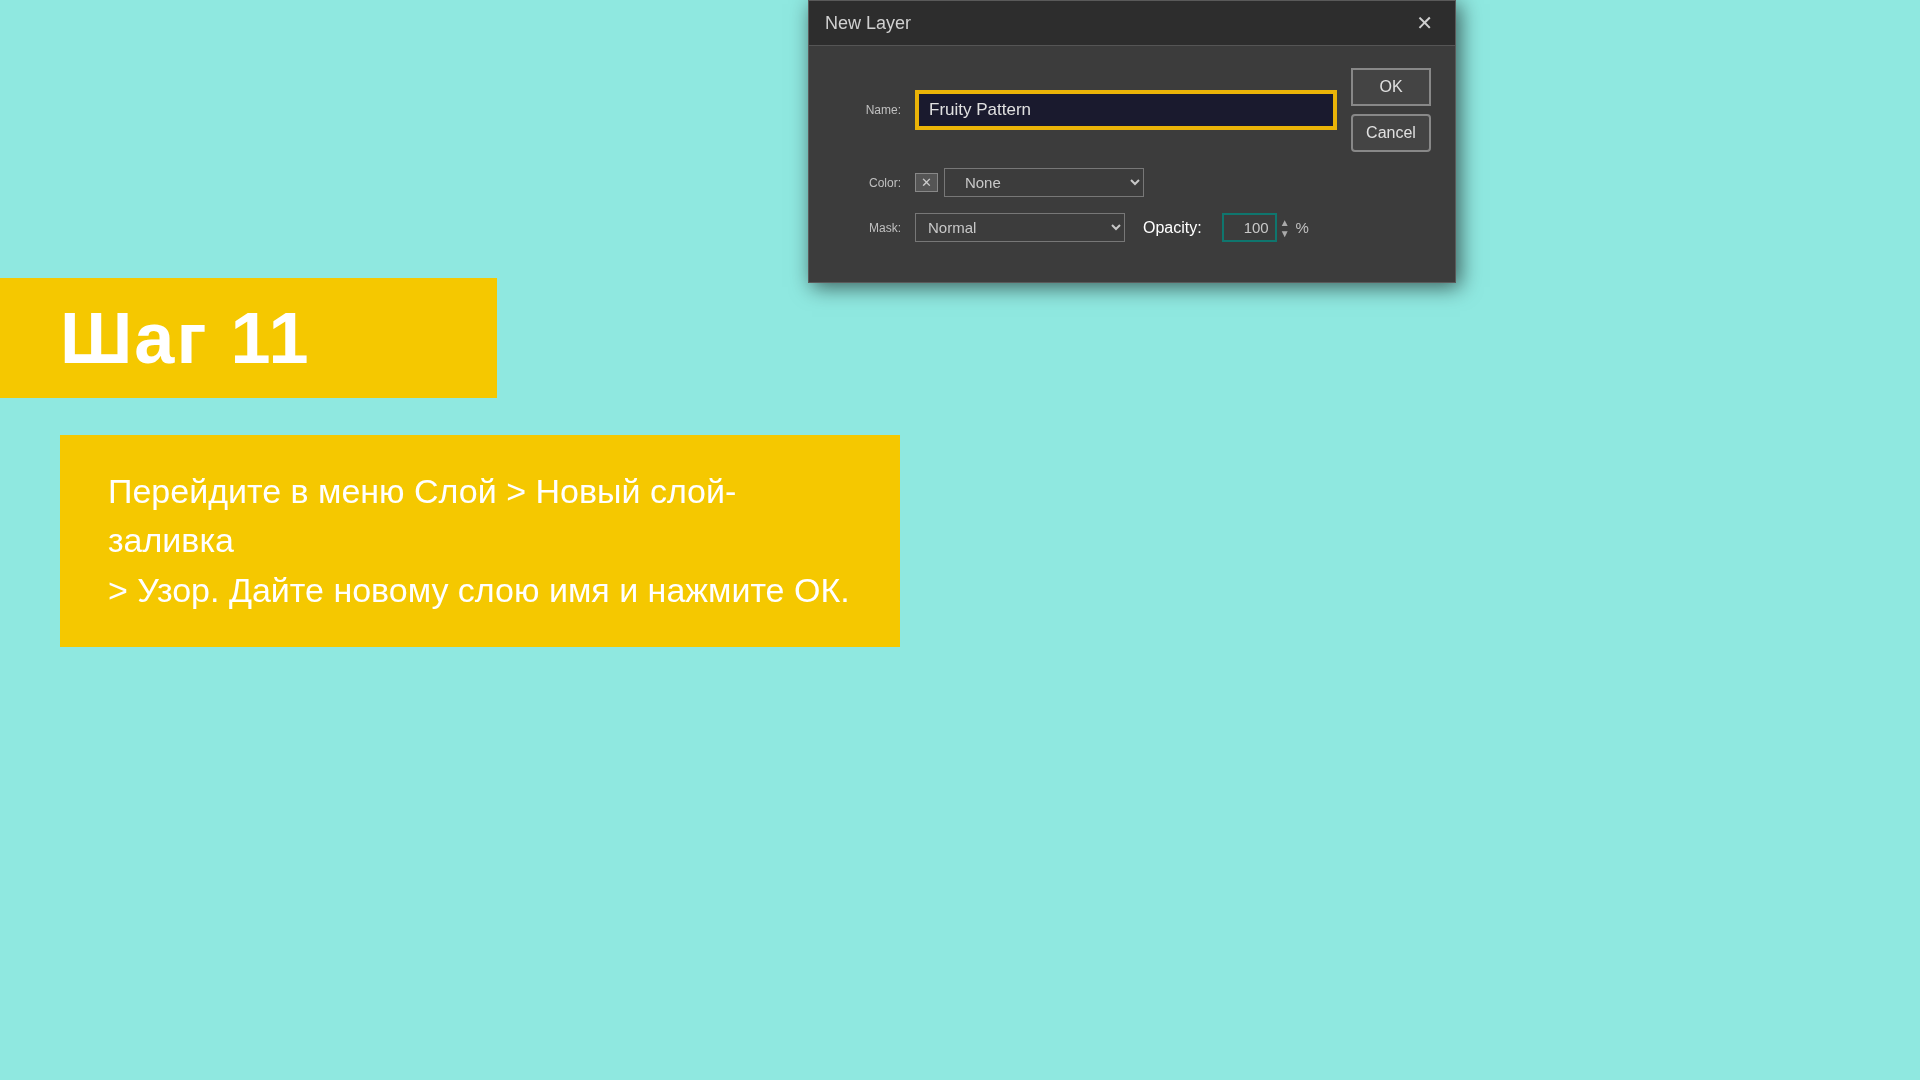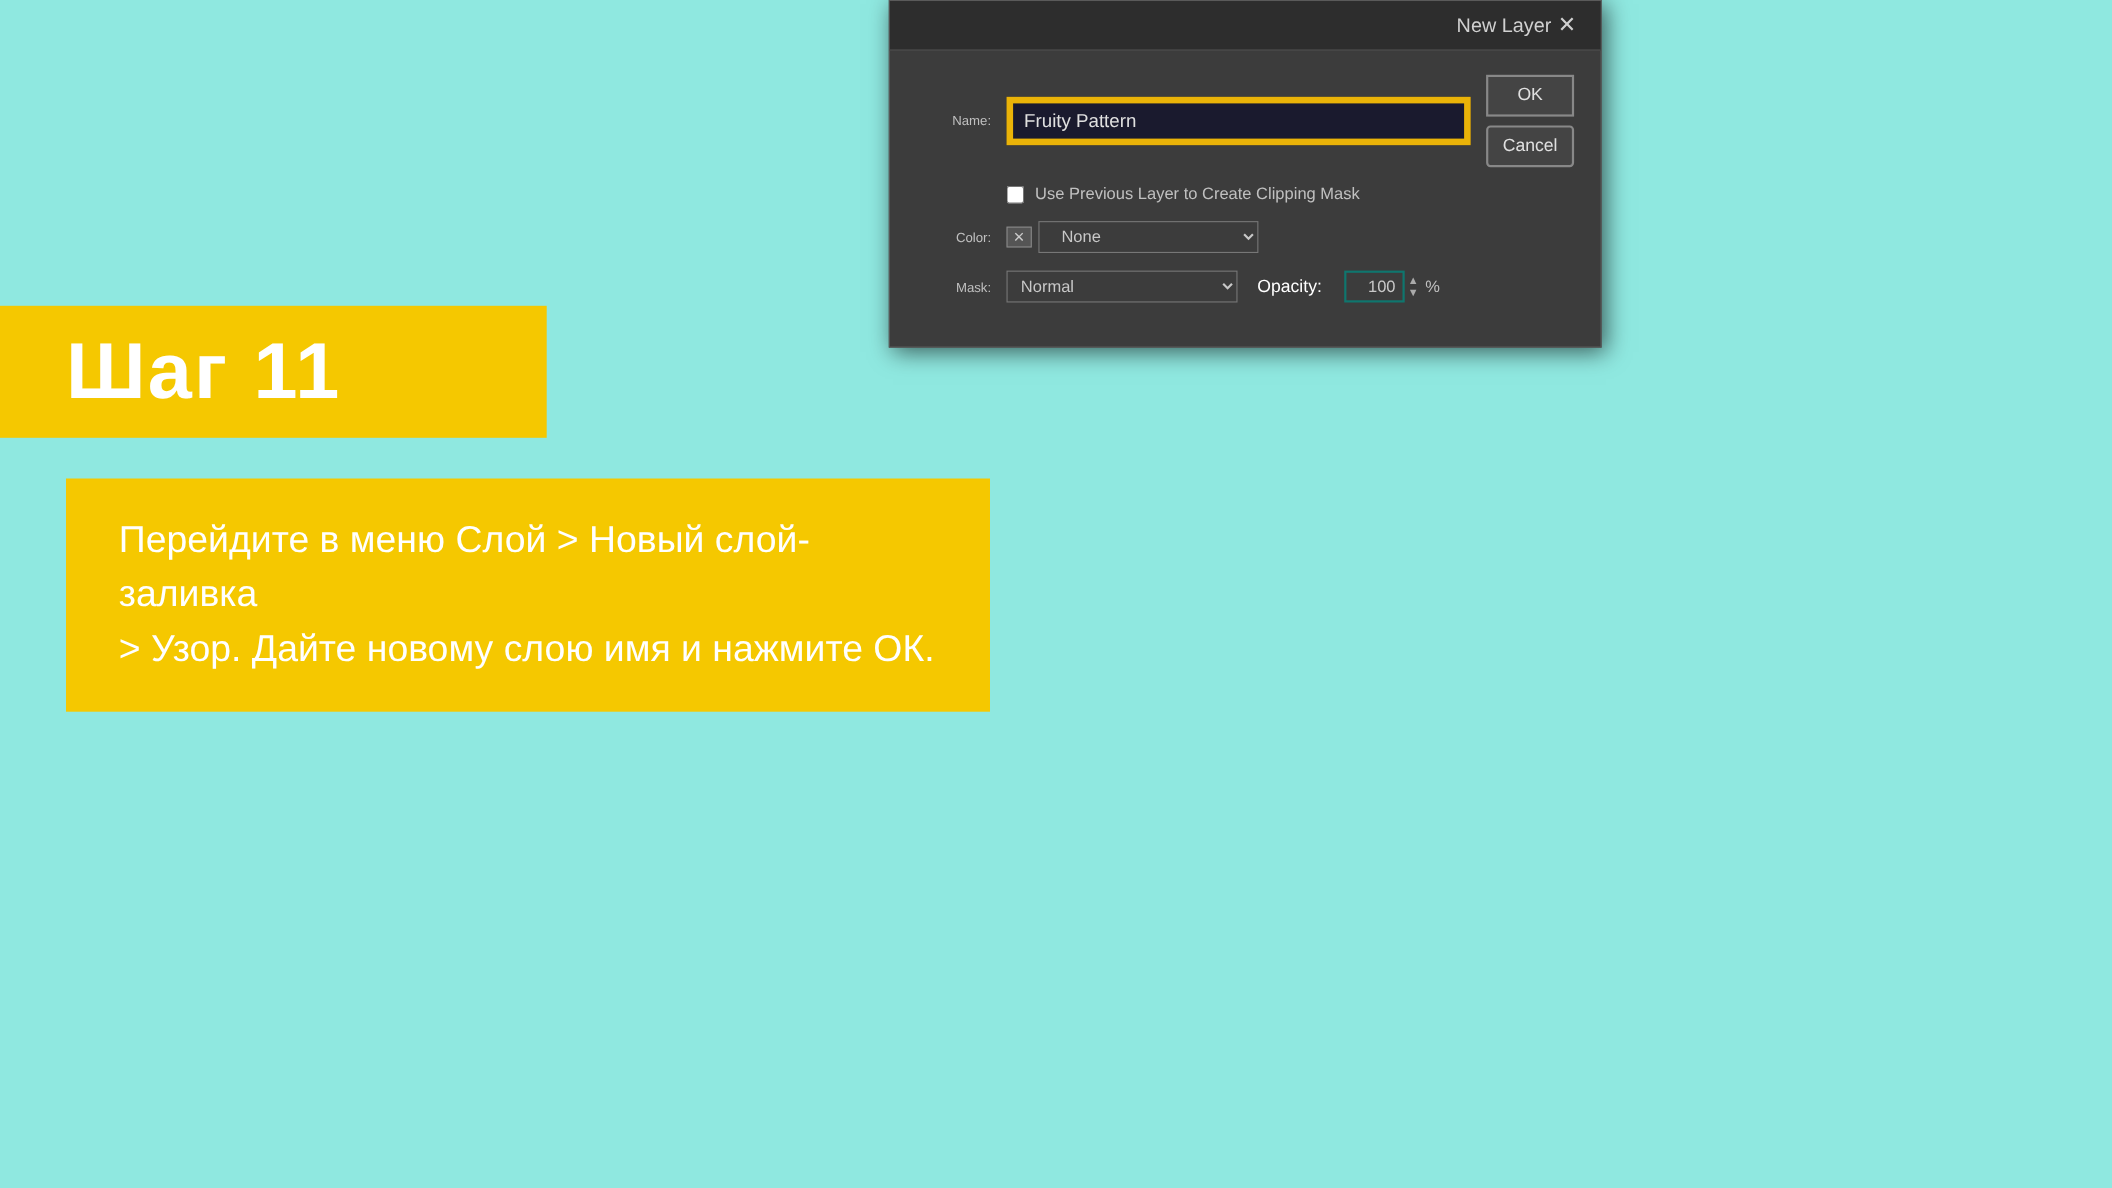--- a/index.html
+++ b/index.html
@@ -68,21 +68,21 @@
       width: 648px;
       background-color: #3c3c3c;
       border: 1px solid #5a5a5a;
       box-shadow: 4px 4px 20px rgba(0,0,0,0.6);
     }
 
     .dialog-titlebar {
       background-color: #2d2d2d;
       padding: 10px 16px;
       display: flex;
-      justify-content: flex-end;
+      justify-content: space-between;
       align-items: center;
       border-bottom: 1px solid #555;
     }
 
     .dialog-title {
       color: #d0d0d0;
       font-size: 18px;
       font-weight: normal;
     }
 
@@ -111,21 +111,21 @@
       font-size: 12px;
       width: 68px;
       text-align: right;
       margin-right: 14px;
       flex-shrink: 0;
     }
 
     .name-input {
       flex: 1;
       background-color: #1a1a2e;
-      border: 6px solid #eab308;
+      border: 4px solid #eab308;
       color: #e0e0e0;
       font-size: 17px;
       padding: 6px 10px;
       outline: none;
     }
 
     .ok-button {
       margin-left: 14px;
       width: 80px;
       padding: 8px 0;
@@ -276,24 +276,20 @@
 
       <div class="dialog-row">
         <label class="dialog-label">Name:</label>
         <input class="name-input" type="text" value="Fruity Pattern" style="">
         <div class="buttons-col">
           <button class="ok-button">OK</button>
           <button class="cancel-button">Cancel</button>
         </div>
       </div>
 
-      <div class="checkbox-row">
-        <input type="checkbox" class="dialog-checkbox" style="">
-        <span class="checkbox-label">Use Previous Layer to Create Clipping Mask</span>
-      </div>
 
       <div class="dialog-row">
         <label class="dialog-label">Color:</label>
         <span class="color-x">✕</span>
         <select class="color-select">
           <option>None</option>
           <option>Red</option>
           <option>Orange</option>
           <option>Yellow</option>
           <option>Green</option>

